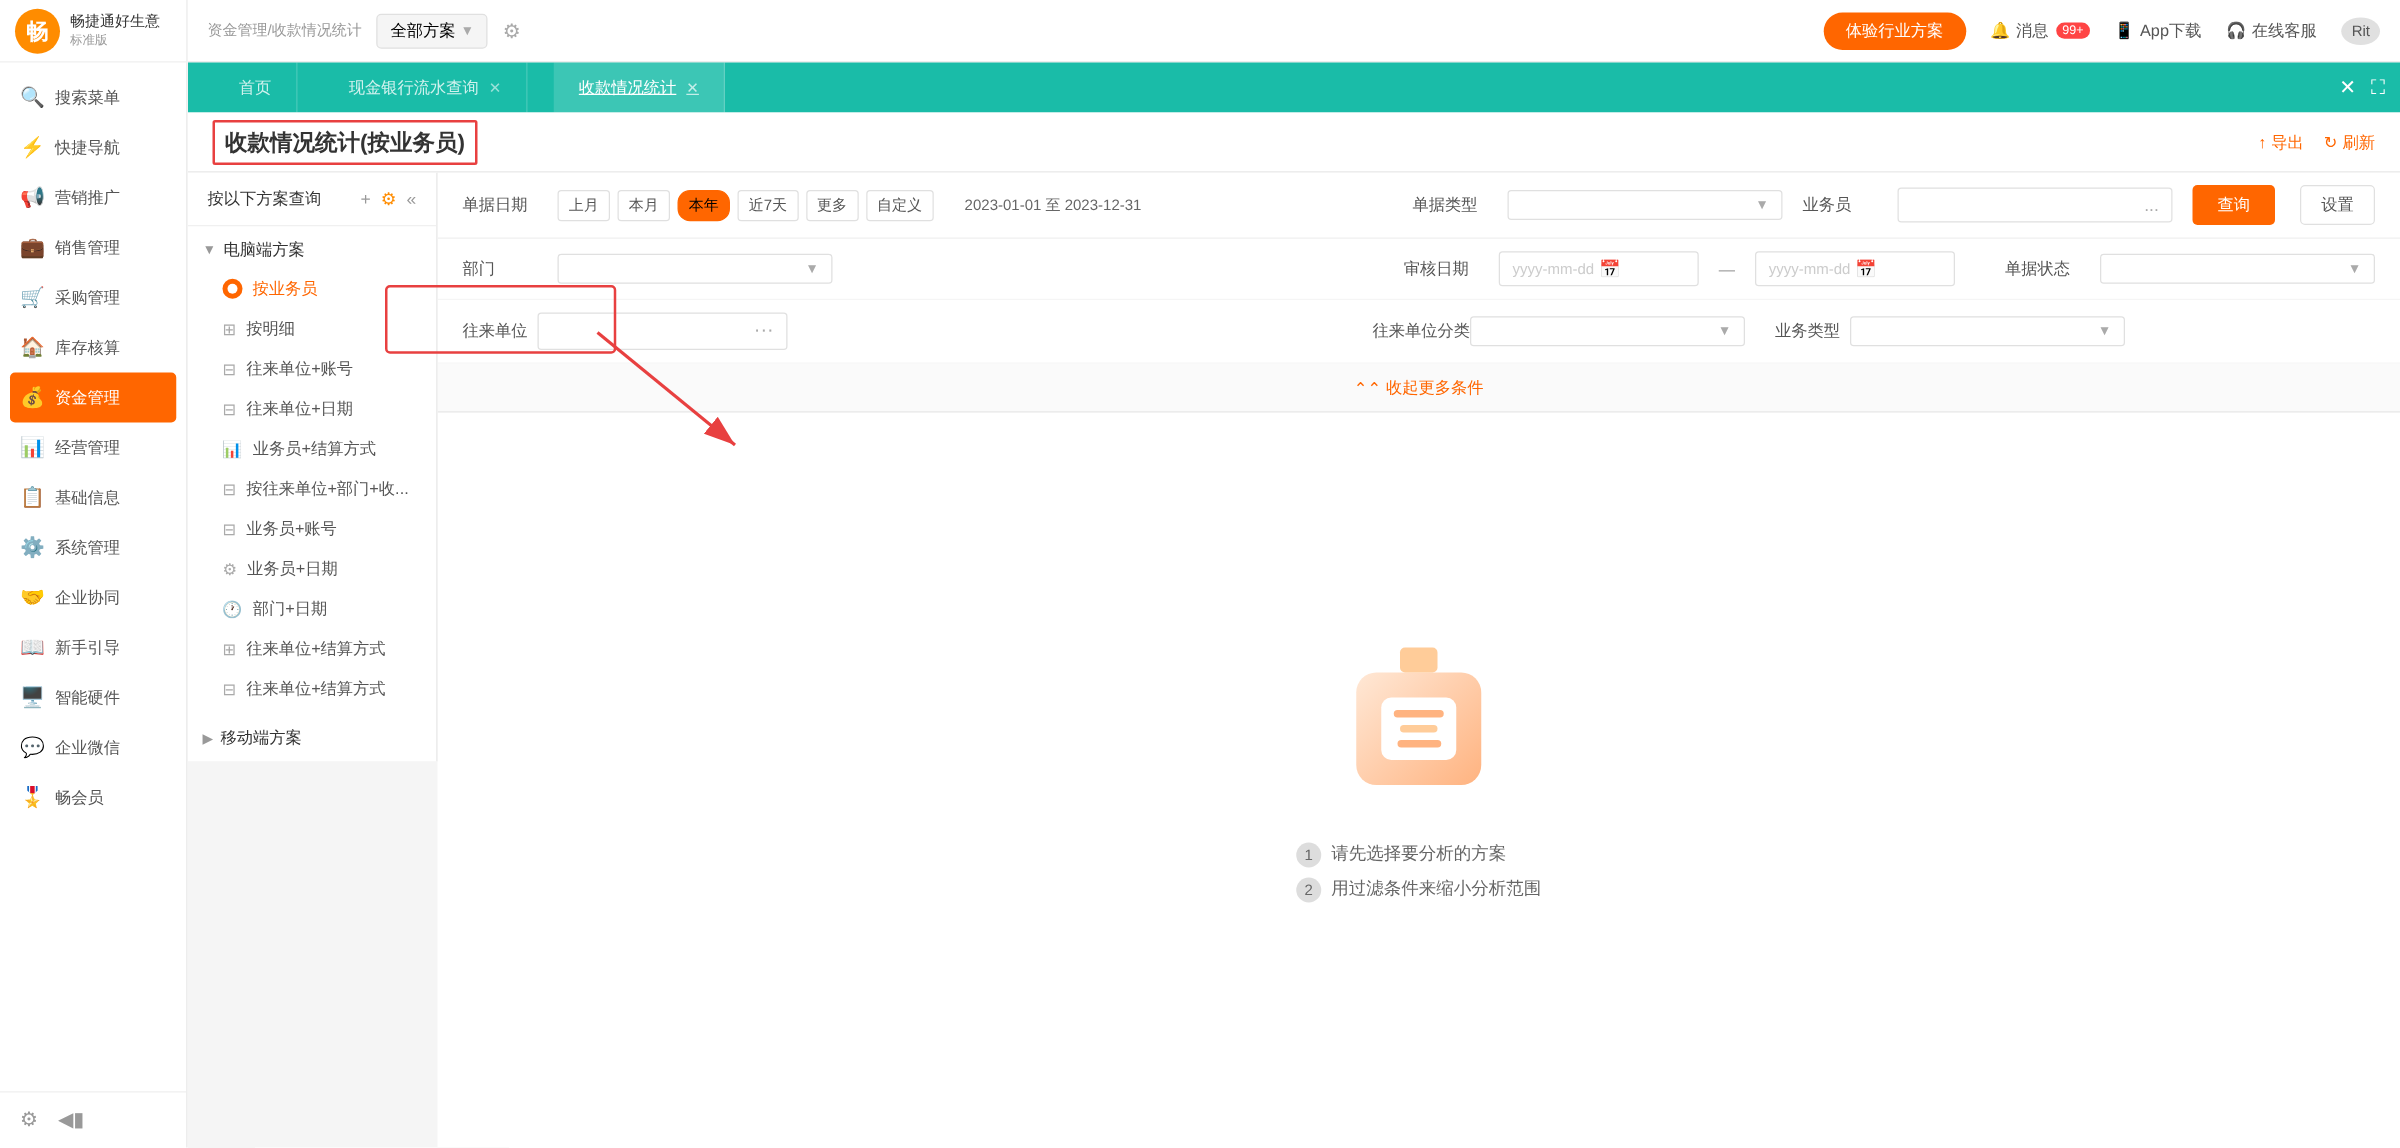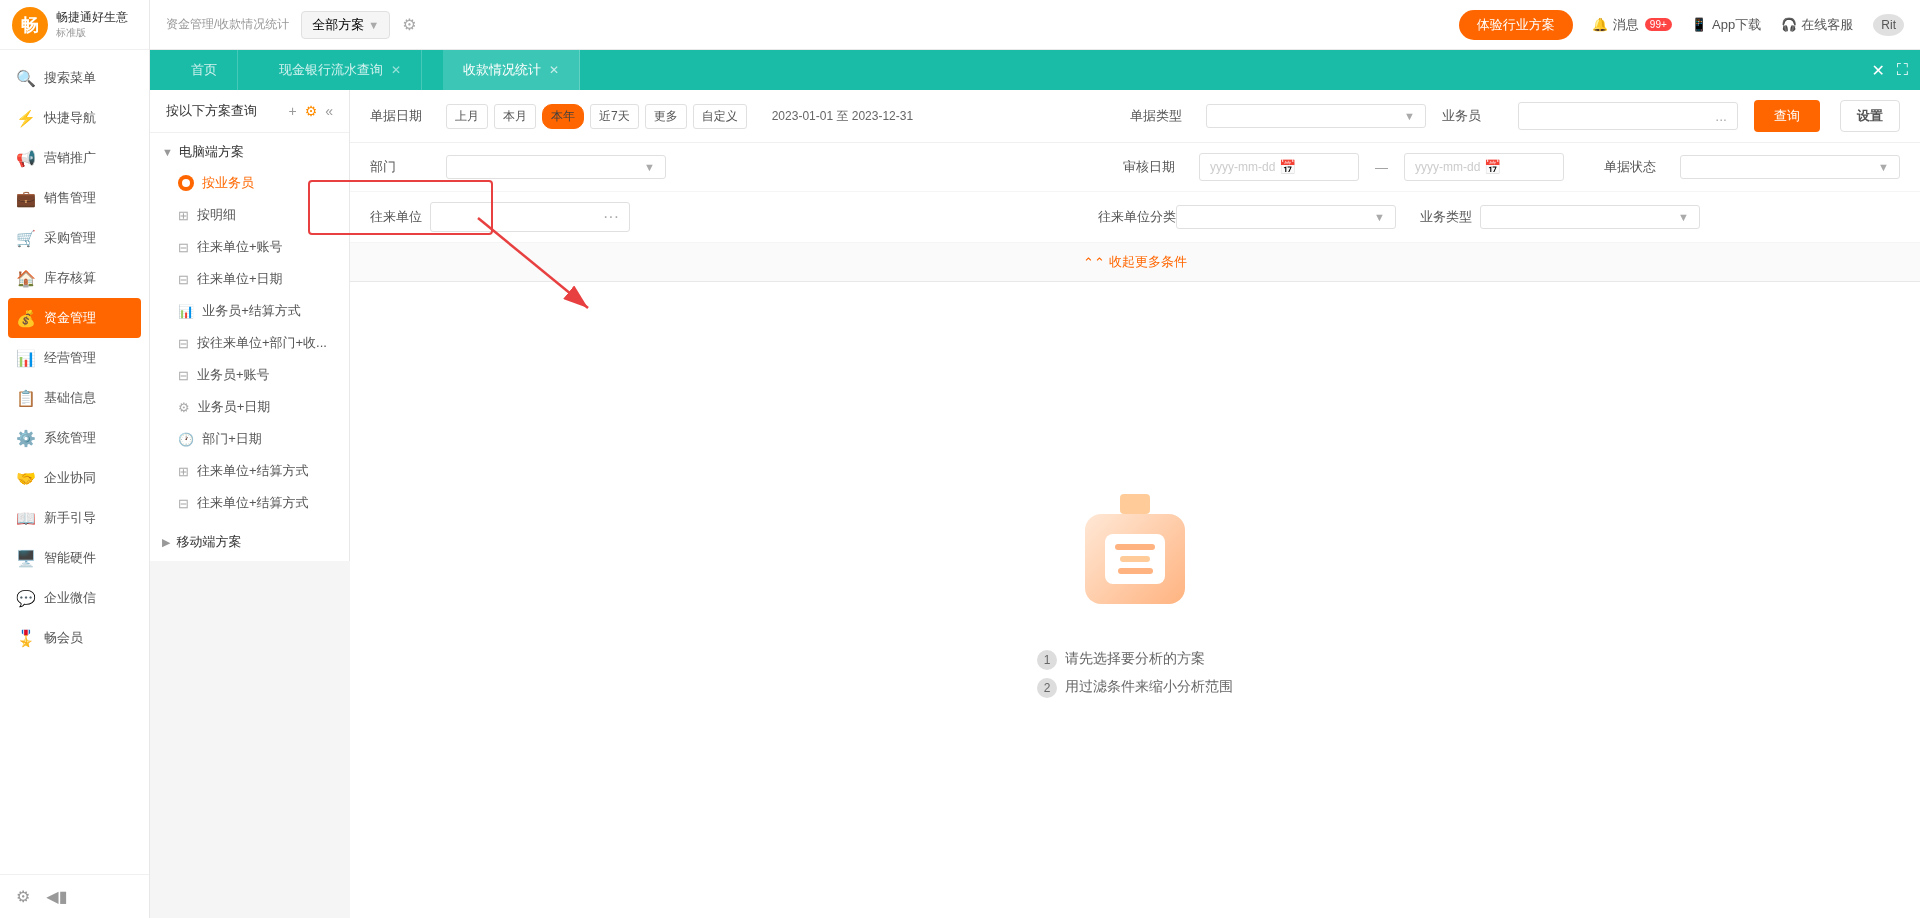--- a/index.html
+++ b/index.html
@@ -65,21 +65,21 @@
     .tabbar {
       height: 40px; background: #1abca8; display: flex; align-items: stretch;
       padding: 0 0 0 0;
     }
     .tab {
       display: flex; align-items: center; padding: 0 20px; color: rgba(255,255,255,0.8);
       font-size: 13px; cursor: pointer; border-right: 1px solid rgba(255,255,255,0.2);
       gap: 8px;
       margin-left: 21px;
     }
-    .tab.active { background: rgba(255,255,255,0.15); color: white; }
+    .tab.active { background: rgba(255,255,255,0.15); color: white; text-decoration: underline; }
     .tab-close { font-size: 12px; opacity: 0.7; }
     .tabbar-right { margin-left: auto; display: flex; align-items: center; padding: 0 12px; gap: 12px; }
     .tabbar-right-icon { color: white; font-size: 16px; cursor: pointer; }
 
     
     .page-header {
       height: 48px; background: #fff; border-bottom: 1px solid #e8e8e8;
       display: flex; align-items: center; padding: 0 20px; gap: 12px;
     }
     .page-title {
@@ -128,36 +128,36 @@
     .filter-row {
       display: flex; align-items: center; padding: 10px 20px; gap: 16px;
       border-bottom: 1px solid #f5f5f5;
     }
     .filter-label { color: #555; font-size: 13px; min-width: 60px; }
     .filter-date-group { display: flex; align-items: center; gap: 6px; }
     .filter-date-btn {
       padding: 3px 8px; border: 1px solid #e0e0e0; border-radius: 3px;
       background: #fff; color: #555; font-size: 12px; cursor: pointer;
     }
-    .filter-date-btn.active { background: #ff6600; color: #404040; border-color: #ff6600; border-radius: 10px; }
+    .filter-date-btn.active { background: #ff6600; color: #000000; border-color: #ff6600; border-radius: 10px; }
     .filter-date-range { font-size: 12px; color: #666; margin-left: 19px; }
     .filter-select {
       display: flex; align-items: center; gap: 4px; border: 1px solid #e0e0e0;
       border-radius: 3px; padding: 5px 10px; min-width: 180px; cursor: pointer;
       background: #fff; color: #555; font-size: 13px; justify-content: space-between;
     }
     .filter-select-wide { min-width: 220px; }
     .filter-right { margin-left: auto; display: flex; gap: 20px; }
     .query-btn {
       background: #ff6600; color: white; border: none; border-radius: 4px;
       padding: 6px 20px; cursor: pointer; font-size: 13px;
     }
     .setting-btn {
       background: #fff; color: #555; border: 1px solid #e0e0e0; border-radius: 4px;
-      padding: 6px 16px; cursor: pointer; font-size: 13px; font-weight: bold;
+      padding: 6px 16px; cursor: pointer; font-size: 13px;
     }
     .filter-date-picker {
       display: flex; align-items: center; gap: 4px; border: 1px solid #e0e0e0;
       border-radius: 3px; padding: 5px 10px; min-width: 160px; cursor: pointer; background: #fff;
       font-size: 12px; color: #aaa;
     }
     .filter-date-picker .cal-icon { color: #aaa; font-size: 14px; }
     .filter-dash { color: #999; }
     .filter-row-3 {
       display: flex; align-items: center; padding: 10px 20px; gap: 0;
@@ -327,20 +327,33 @@
       <div class="tab active">
         <span>收款情况统计</span>
         <span class="tab-close">✕</span>
       </div>
       <div class="tabbar-right">
         <span class="tabbar-right-icon">✕</span>
         <span class="tabbar-right-icon">⛶</span>
       </div>
     </div>
 
+    <div class="page-header">
+      <div class="page-title">收款情况统计(按业务员)</div>
+      <div class="page-header-right">
+        <div class="export-btn">
+          <span>↑</span>
+          <span>导出</span>
+        </div>
+        <div class="refresh-btn">
+          <span>↻</span>
+          <span>刷新</span>
+        </div>
+      </div>
+    </div>
 
     <div class="content-area">
 
       <div style="position:relative;">
         <div class="scheme-panel">
           <div class="scheme-header">
             <span class="scheme-header-title">按以下方案查询</span>
             <div class="scheme-header-icons">
               <span class="scheme-header-icon">+</span>
               <span class="scheme-header-icon gear-icon-orange">⚙</span>

